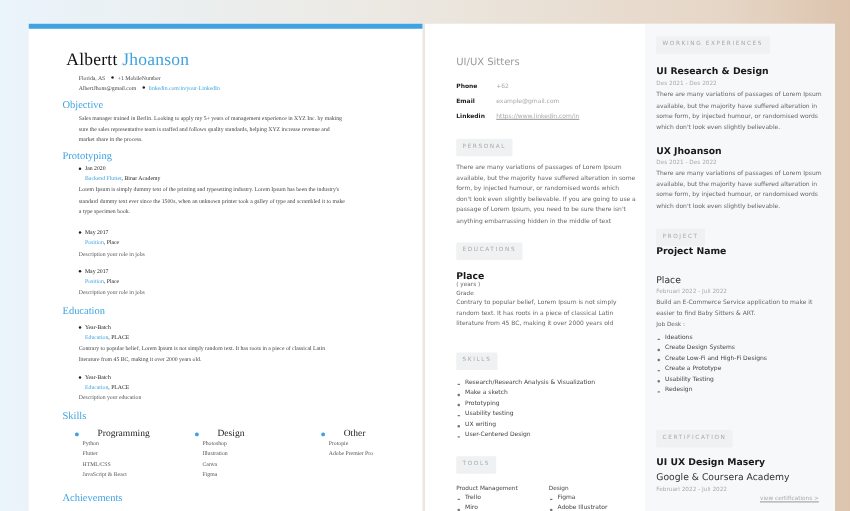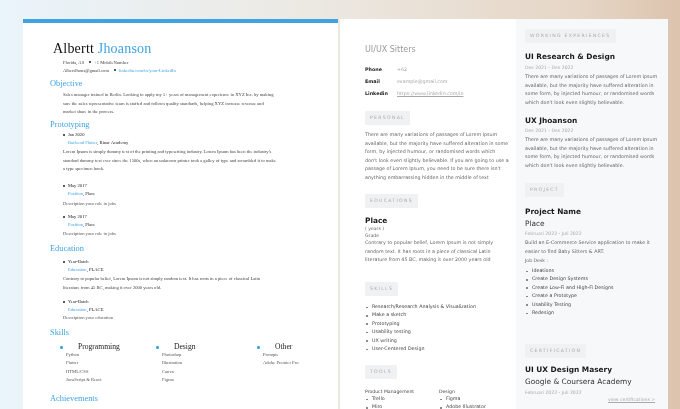--- a/index.html
+++ b/index.html
@@ -219,21 +219,21 @@
   <div class="rb-h2" style="left:185px; top:97px">UX Jhoanson</div>
   <div class="rb-date" style="left:185px; top:109px">Des 2021 -  Des 2022</div>
   <div class="rb-text" style="left:185px; top:117px; width:142px">
     <div>There are many variations of passages of Lorem Ipsum</div>
     <div>available, but the majority have suffered alteration in</div>
     <div>some form, by injected humour, or randomised words</div>
     <div>which don't look even slightly believable.</div>
   </div>
 
   <div class="rb-badge" style="left:185px; top:164px">PROJECT</div>
-  <div class="rb-h2" style="left:185px; top:188px">Project Name</div>
+  <div class="rb-h2" style="left:185px; top:177px">Project Name</div>
   <div class="rb-h3" style="left:185px; top:200px">Place</div>
   <div class="rb-date" style="left:185px; top:212px">Februari 2022 -  Juli 2022</div>
   <div class="rb-text" style="left:185px; top:220px; width:142px">
     <div>Build an E-Commerce Service application to make it</div>
     <div>easier to find Baby Sitters &amp; ART.</div>
   </div>
   <div class="rb-small" style="left:185px; top:239px">Job Desk :</div>
   <ul class="rb-list" style="left:185px; top:248px">
     <li>Ideations</li>
     <li>Create Design Systems</li>

